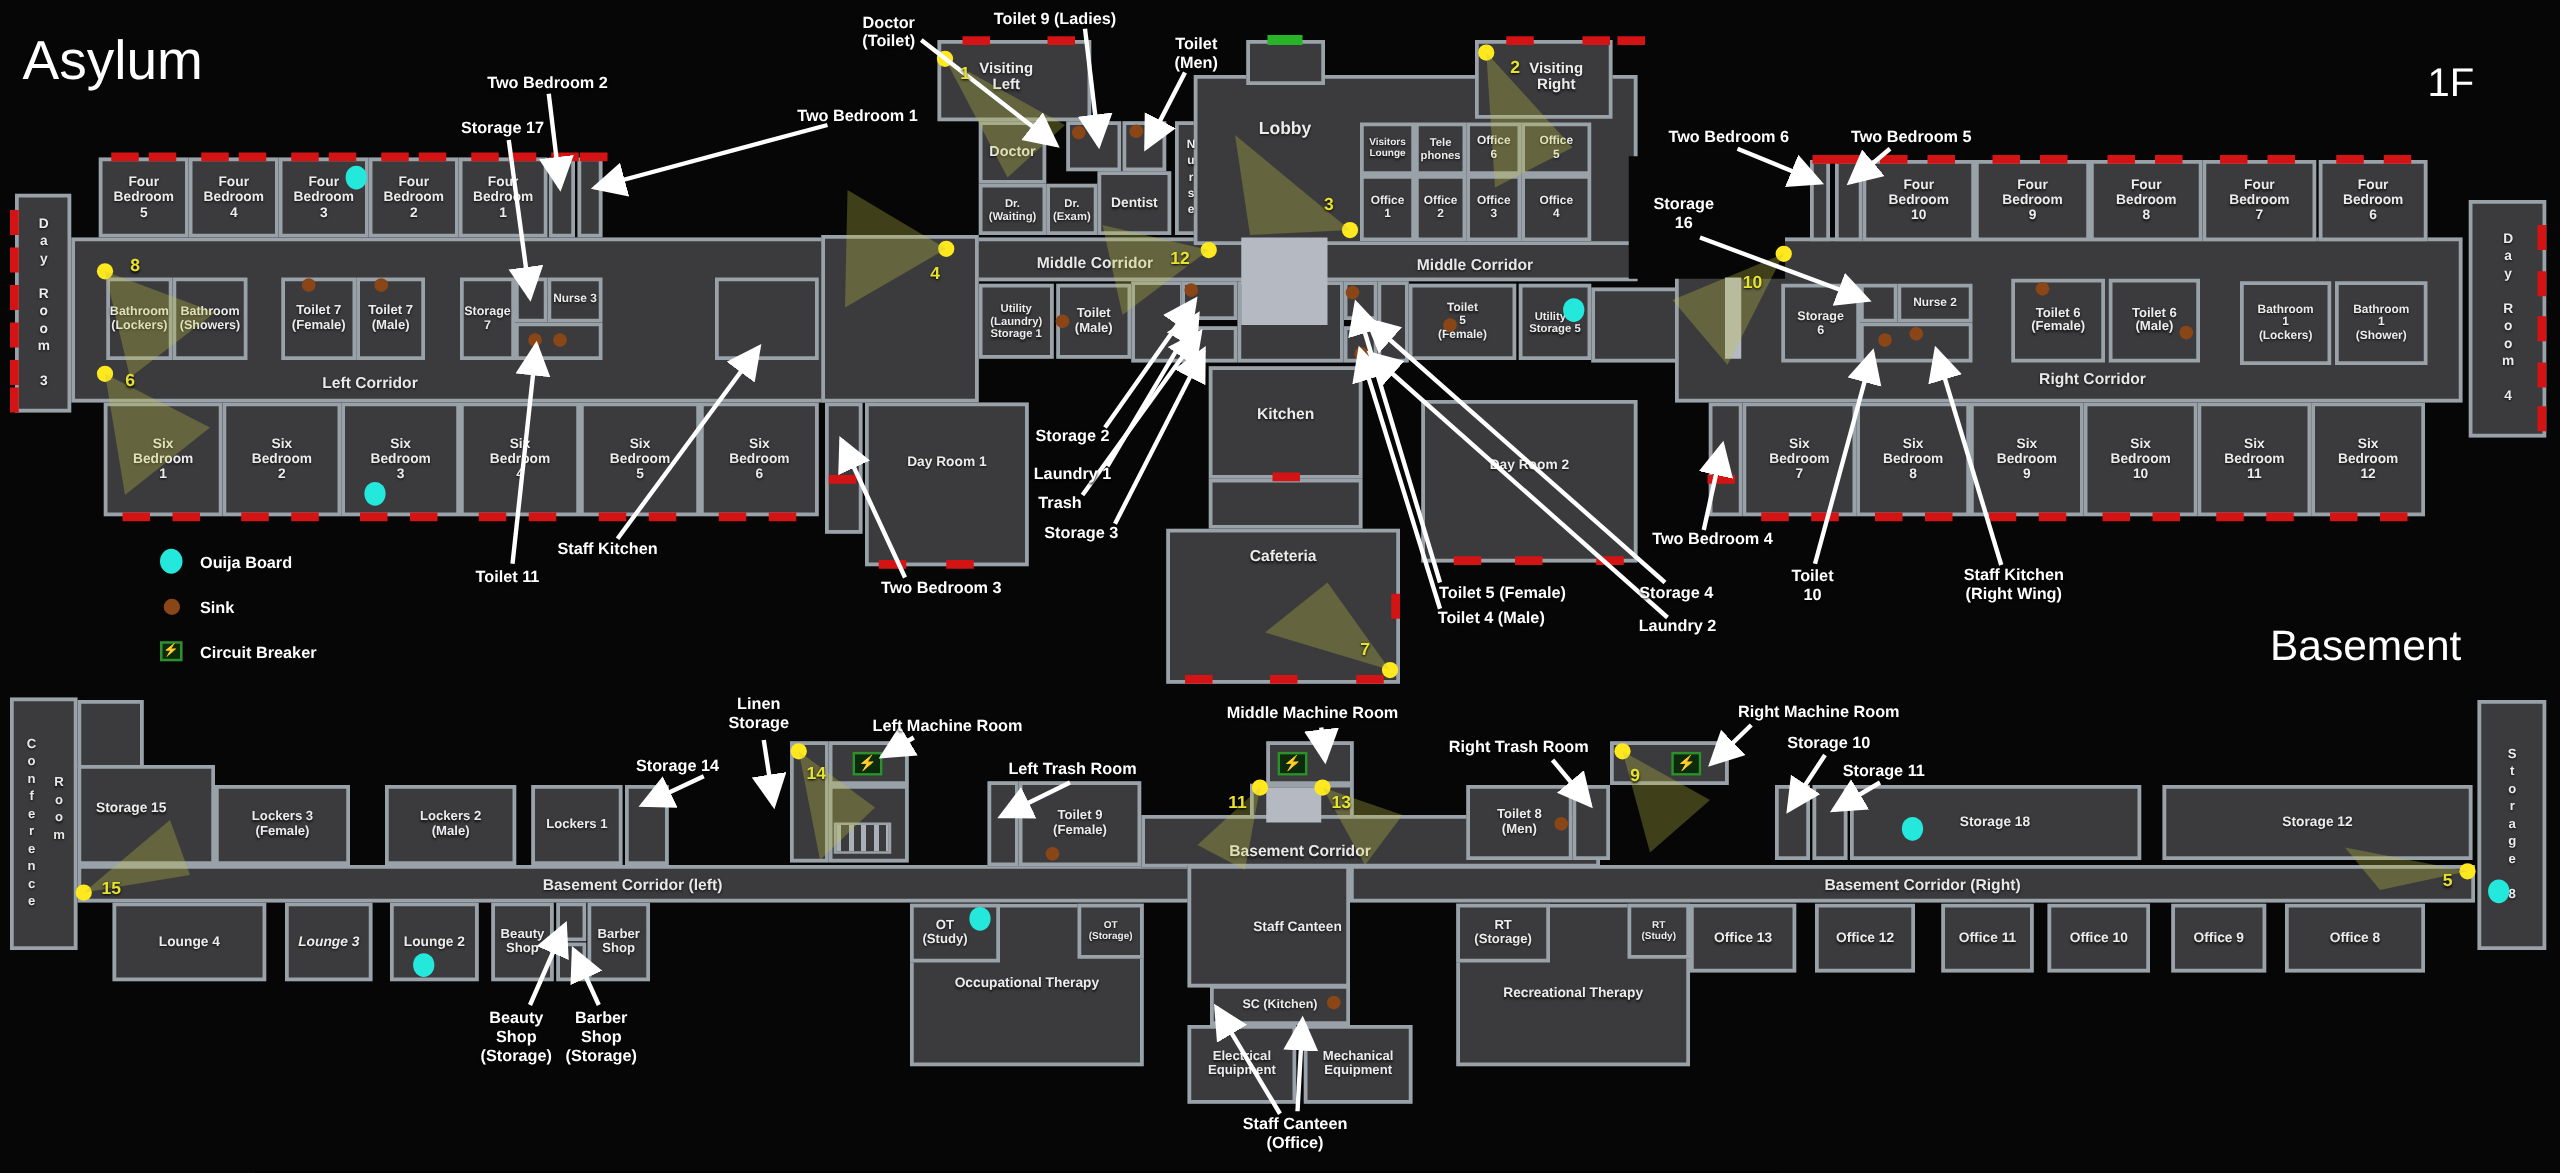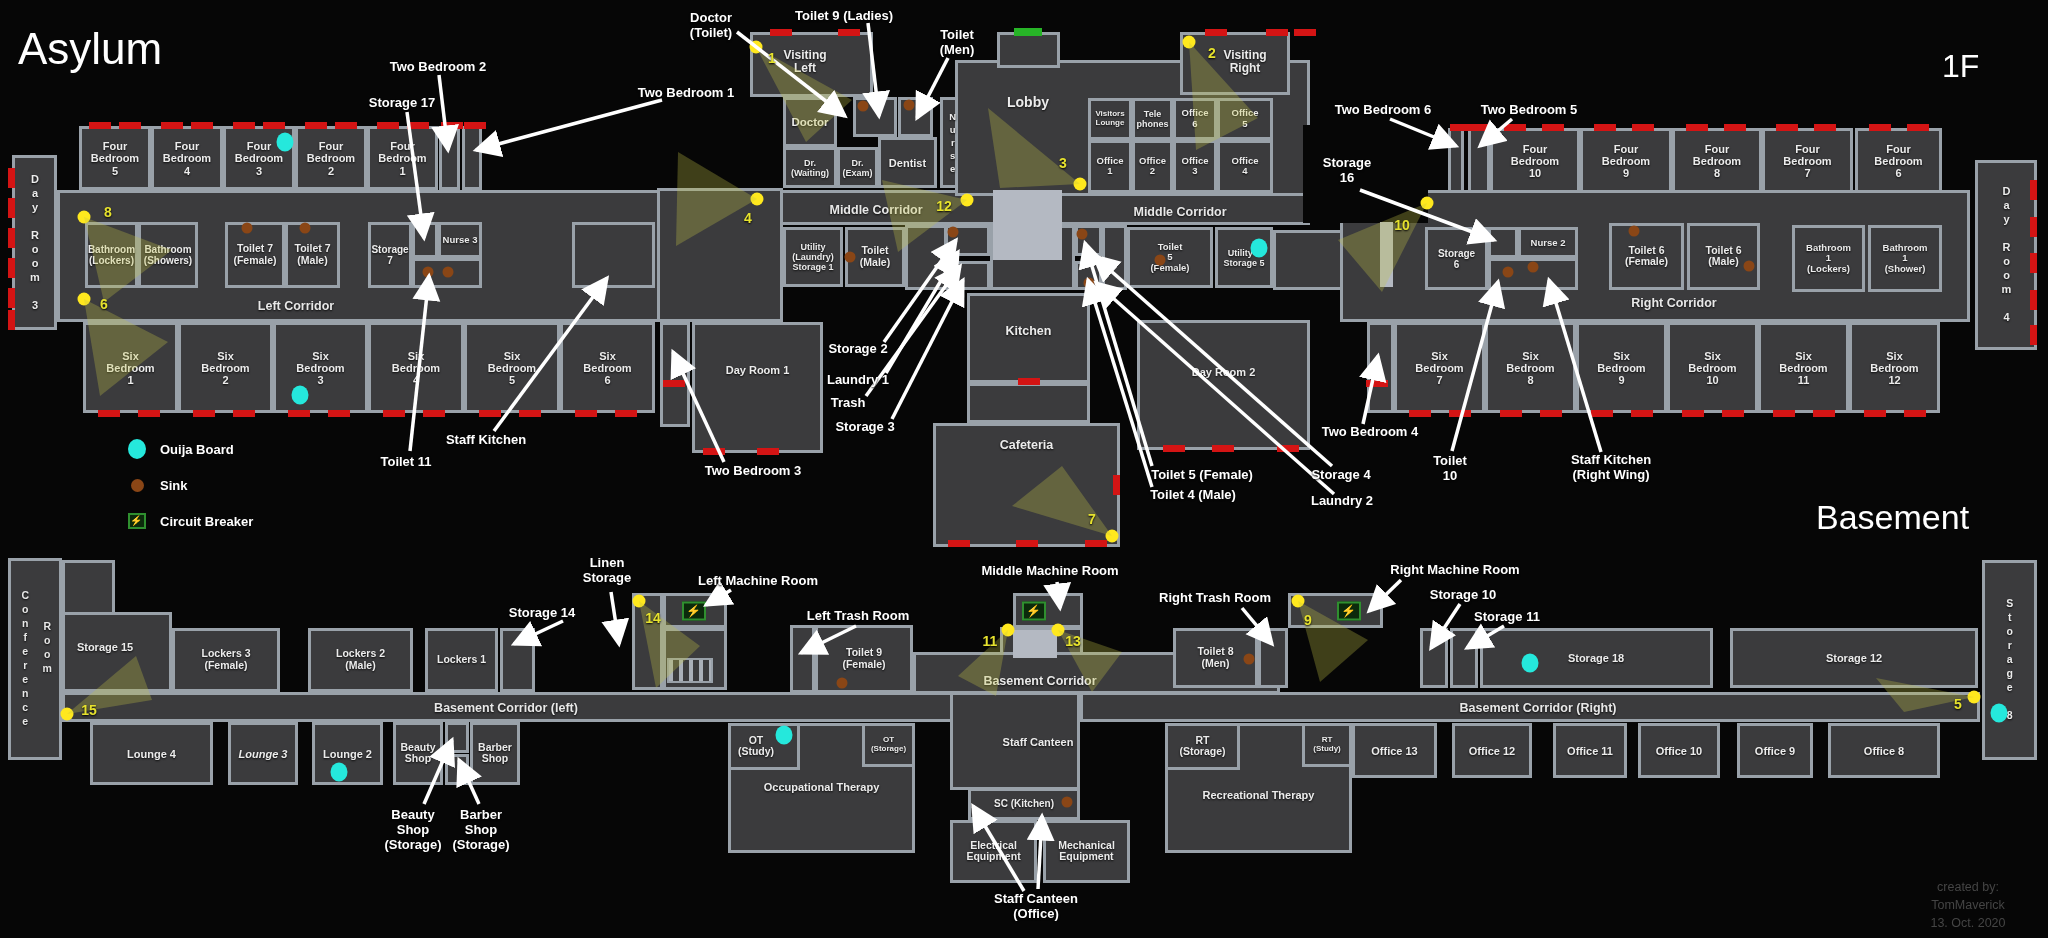--- a/index.html
+++ b/index.html
@@ -59,25 +59,20 @@
     <div class="lrow">
       <span class="lswatch ls"></span>
       <span>Sink</span>
     </div>
     <div class="lrow">
       <span class="lswatch lb">⚡</span>
       <span>Circuit Breaker</span>
     </div>
   </div>
 
-  <div class="credits">
-    <div>created by:</div>
-    <div>TomMaverick</div>
-    <div>13. Oct. 2020</div>
-  </div>
 
   <svg id="overlay" width="2048" height="938">
     <defs>
       <marker id="arrh" markerWidth="9" markerHeight="9" refX="7" refY="4" orient="auto">
         <path d="M0,0 L8,4 L0,8 z" fill="#ffffff"></path>
       </marker>
     </defs>
   <polygon points="756,47 806,142 852,100" fill="rgba(196,196,70,0.3)"></polygon>
       <polygon points="1189,42 1196,150 1258,118" fill="rgba(196,196,70,0.3)"></polygon>
       <polygon points="1080,184 988,108 1000,188" fill="rgba(196,196,70,0.3)"></polygon>

